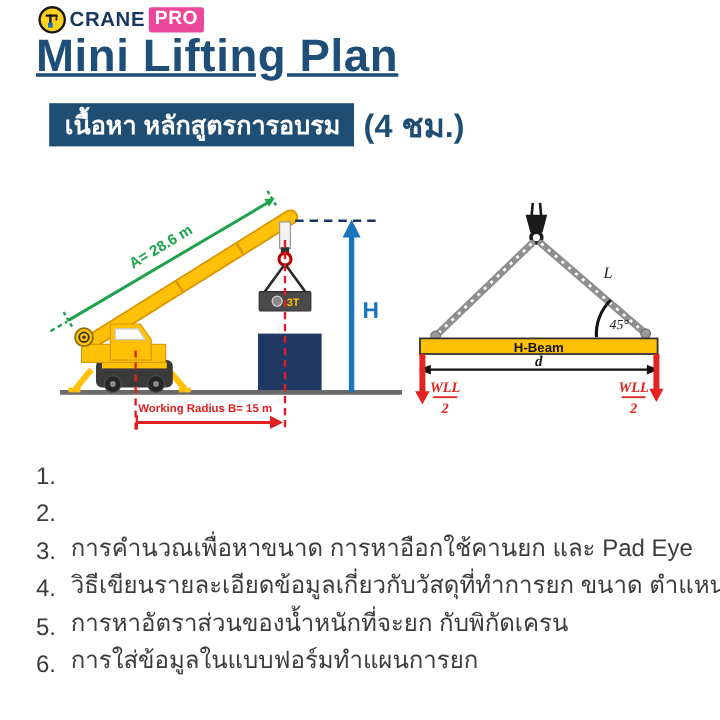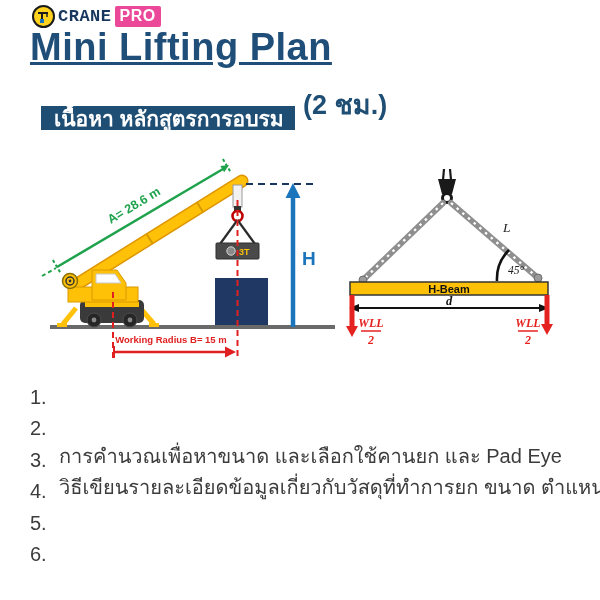--- a/index.html
+++ b/index.html
@@ -9,31 +9,31 @@
   }
   .abs{position:absolute;}
 
   
   .logo-row{left:32px;top:5px;display:flex;align-items:center;gap:3px;}
   .logo-circle{
     width:23px;height:23px;border-radius:50%;
     background:#FFD21E;border:2px solid #1a1a1a;box-sizing:border-box;
     display:flex;align-items:center;justify-content:center;
   }
-  .brand-primary{font-size:17px;font-weight:800;color:#17375E;letter-spacing:.5px;font-family:Liberation Mono, monospace;}
+  .brand-primary{font-size:17px;font-weight:800;color:#17375E;letter-spacing:.5px;}
   .brand-badge{
     font-size:16px;font-weight:800;color:#fff;background:#ec4899;
     padding:1px 5px 2px 5px;border-radius:2px;letter-spacing:.5px;
   }
   .page-title{left:30px;top:26px;font-size:38px;font-weight:800;color:#1F4E79;letter-spacing:.5px;text-decoration:underline;}
 
   
   .banner-box{
-    left:41px;top:86px;width:254px;height:24px;background:#1F4E74;
-    display:flex;align-items:center;box-sizing:border-box;padding-left:13px;margin-top:20px;
+    left:41px;top:86px;width:254px;height:36px;background:#1F4E74;
+    display:flex;align-items:center;box-sizing:border-box;padding-left:13px;
   }
   .banner-label{color:#ffffff;font-size:21px;font-weight:700;}
   .banner-duration{left:303px;top:86px;height:36px;display:flex;align-items:center;
     color:#1F4E74;font-size:27px;font-weight:800;}
 
   
   .topics{left:30px;top:377px;width:562px;}
   .topic-row{display:flex;gap:9px;height:31.5px;align-items:flex-end;
     font-size:20px;color:#3C3C3C;white-space:nowrap;}
   .topic-num{min-width:20px;}
@@ -55,21 +55,21 @@
   </div>
   <span class="brand-primary">CRANE</span>
   <span class="brand-badge">PRO</span>
 </div>
 
 <div class="abs page-title">Mini Lifting Plan</div>
 
 <div class="abs banner-box">
   <span class="banner-label">เนื้อหา หลักสูตรการอบรม</span>
 </div>
-<div class="abs banner-duration">(2 ชม.)</div>
+<div class="abs banner-duration">(4 ชม.)</div>
 
 <svg style="left:30px;top:140px;" width="310" height="235" viewBox="0 0 310 235">
 
   <rect x="185" y="138" width="53" height="49" fill="#1F3864"></rect>
 
   <line x1="20" y1="187" x2="305" y2="187" stroke="#6A6A6A" stroke-width="4"></line>
 
   <g>
     <line x1="46" y1="168" x2="33" y2="184" stroke="#FFC107" stroke-width="5"></line>
     <rect x="27" y="183" width="10" height="4" fill="#FFC107"></rect>
@@ -194,25 +194,27 @@
 
 <div class="abs topics">
   <div class="topic-row">
     <span class="topic-num">1.</span>
   </div>
   <div class="topic-row">
     <span class="topic-num">2.</span>
   </div>
   <div class="topic-row">
     <span class="topic-num">3.</span>
-    <span>การคำนวณเพื่อหาขนาด และเลือกใช้คานยก และ Pad Eye</span>
+    <span>การคำนวณเพื่อหาขนาด การหาอือกใช้คานยก และ Pad Eye</span>
   </div>
   <div class="topic-row">
     <span class="topic-num">4.</span>
     <span>วิธีเขียนรายละเอียดข้อมูลเกี่ยวกับวัสดุที่ทำการยก ขนาด ตำแหน่งจุดศูนย์ถ่วง</span>
   </div>
   <div class="topic-row">
     <span class="topic-num">5.</span>
+    <span>การหาอัตราส่วนของน้ำหนักที่จะยก กับพิกัดเครน</span>
   </div>
   <div class="topic-row">
     <span class="topic-num">6.</span>
+    <span>การใส่ข้อมูลในแบบฟอร์มทำแผนการยก</span>
   </div>
 </div>
 
 </body></html>

